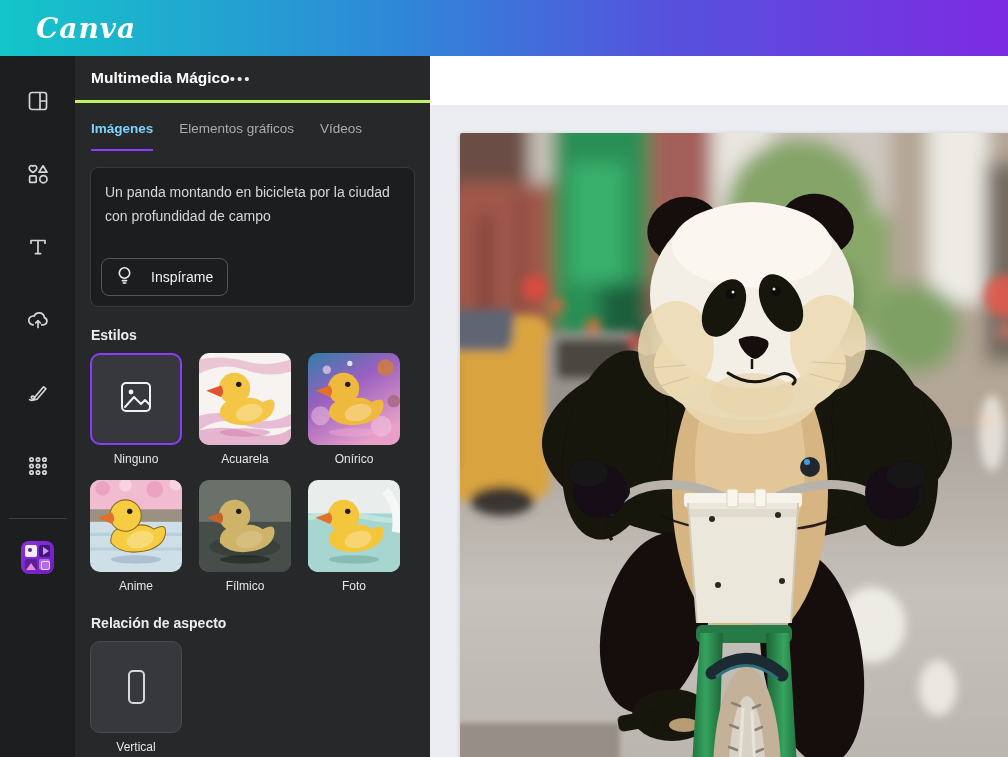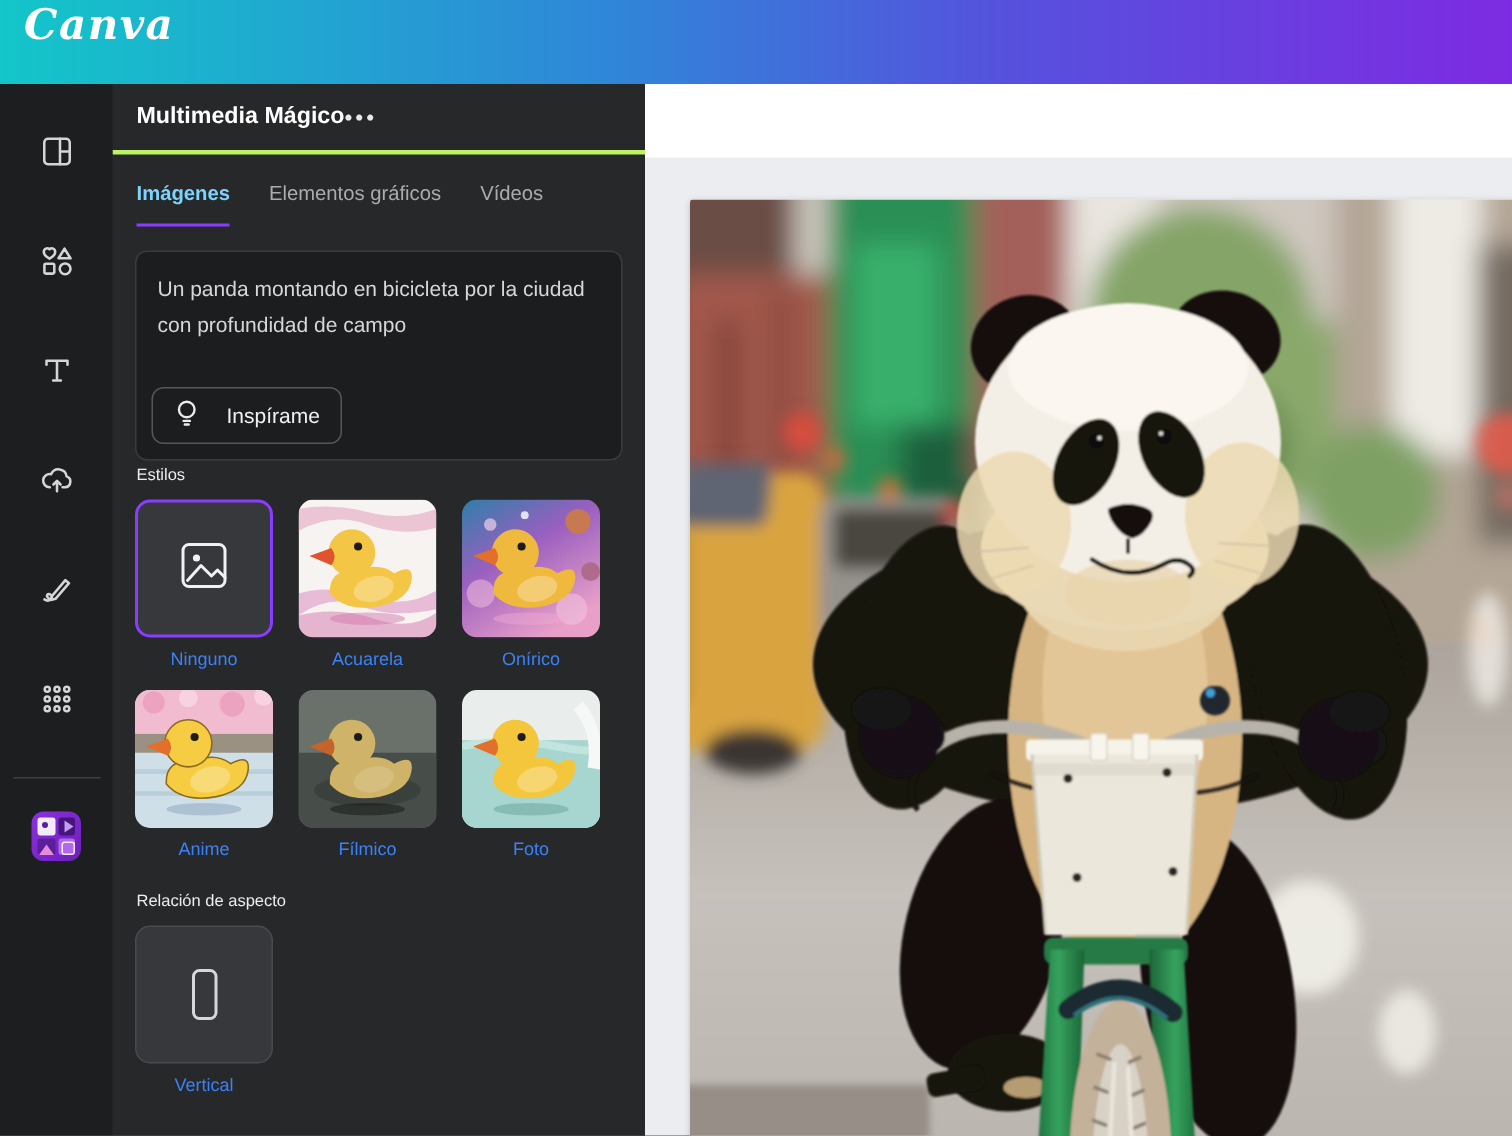--- a/index.html
+++ b/index.html
@@ -2,21 +2,21 @@
 <html><head>
 <meta charset="utf-8">
 <style>
   * { margin:0; padding:0; box-sizing:border-box; }
   html,body { width:1008px; height:757px; overflow:hidden; background:#1d1e20;
     font-family:"Liberation Sans", sans-serif; }
 
   
   .topbar { position:absolute; left:0; top:0; width:1008px; height:56px;
     background:linear-gradient(90deg,#13c6c9 0%,#2f87d8 40%,#5552dd 66%,#7d2be2 100%);
-    display:flex; padding-left:16px; }
+    display:flex; align-items:center; padding-left:36px; }
   .logo { color:#fff; font-family:"DejaVu Serif", serif; font-style:italic;
     font-weight:700; font-size:28px; letter-spacing:1px; }
 
   
   .rail { position:absolute; left:0; top:56px; width:75px; height:701px;
     background:#1d1e20; display:flex; flex-direction:column; align-items:center; }
   .rail-btn { width:48px; height:52px; margin-top:21px; display:flex;
     align-items:center; justify-content:center; border-radius:8px; cursor:pointer; }
   .rail-btn svg { stroke:#d4d5d7; fill:none; stroke-width:1.7;
     stroke-linecap:round; stroke-linejoin:round; }
@@ -51,28 +51,28 @@
     border:1px solid #3a3b3f; border-radius:8px; position:relative; }
   .prompt-text { width:100%; height:86px; background:transparent; border:none; resize:none;
     color:#d6d7d8; font-size:14px; line-height:24px; padding:12px 14px;
     font-family:"Liberation Sans", sans-serif; outline:none; }
   .inspire-btn { position:absolute; left:10px; bottom:10px; height:38px;
     display:inline-flex; align-items:center; gap:18px; padding:0 14px;
     border:1px solid #55565a; border-radius:8px; background:transparent;
     color:#f0f1f2; font-size:14px; cursor:pointer; font-family:"Liberation Sans", sans-serif; }
   .inspire-btn svg { stroke:#e9eaeb; fill:none; stroke-width:1.6; stroke-linecap:round; }
 
-  .section-label { font-size:11px; color:#eceded; margin:4px 16px 10px 16px; }
+  .section-label { font-size:14px; color:#eceded; margin:20px 16px 10px 16px;font-weight:bold; }
   .tile-grid { display:flex; gap:17px; padding:0 15px; }
   .tile { width:92px; cursor:pointer; }
   .tile-box { width:92px; height:92px; border-radius:10px; background:#37383b;
     border:1px solid #4a4b4f; overflow:hidden; position:relative;
     display:flex; align-items:center; justify-content:center; }
   .tile-box.selected { border:2px solid #8b3dff; }
-  .tile-label { text-align:center; font-size:12px; color:#3b82f6; margin-top:7px; }
+  .tile-label { text-align:center; font-size:12px; color:#e5e5e5; margin-top:7px; }
   .tile-box svg.duck-bg { position:absolute; inset:0; width:100%; height:100%; }
 
   .ar-icon-sq { width:27px; height:27px; border:2.5px solid #d6d7d8; border-radius:6px; }
   .ar-icon-ls { width:34px; height:17px; border:2.5px solid #d6d7d8; border-radius:5px; }
   .ar-icon-pt { width:17px; height:34px; border:2.5px solid #d6d7d8; border-radius:5px; }
 
   
   .main { position:absolute; left:430px; top:56px; width:578px; height:701px;
     background:#ecedf1; }
   .editor-toolbar { height:49px; background:#ffffff; }

